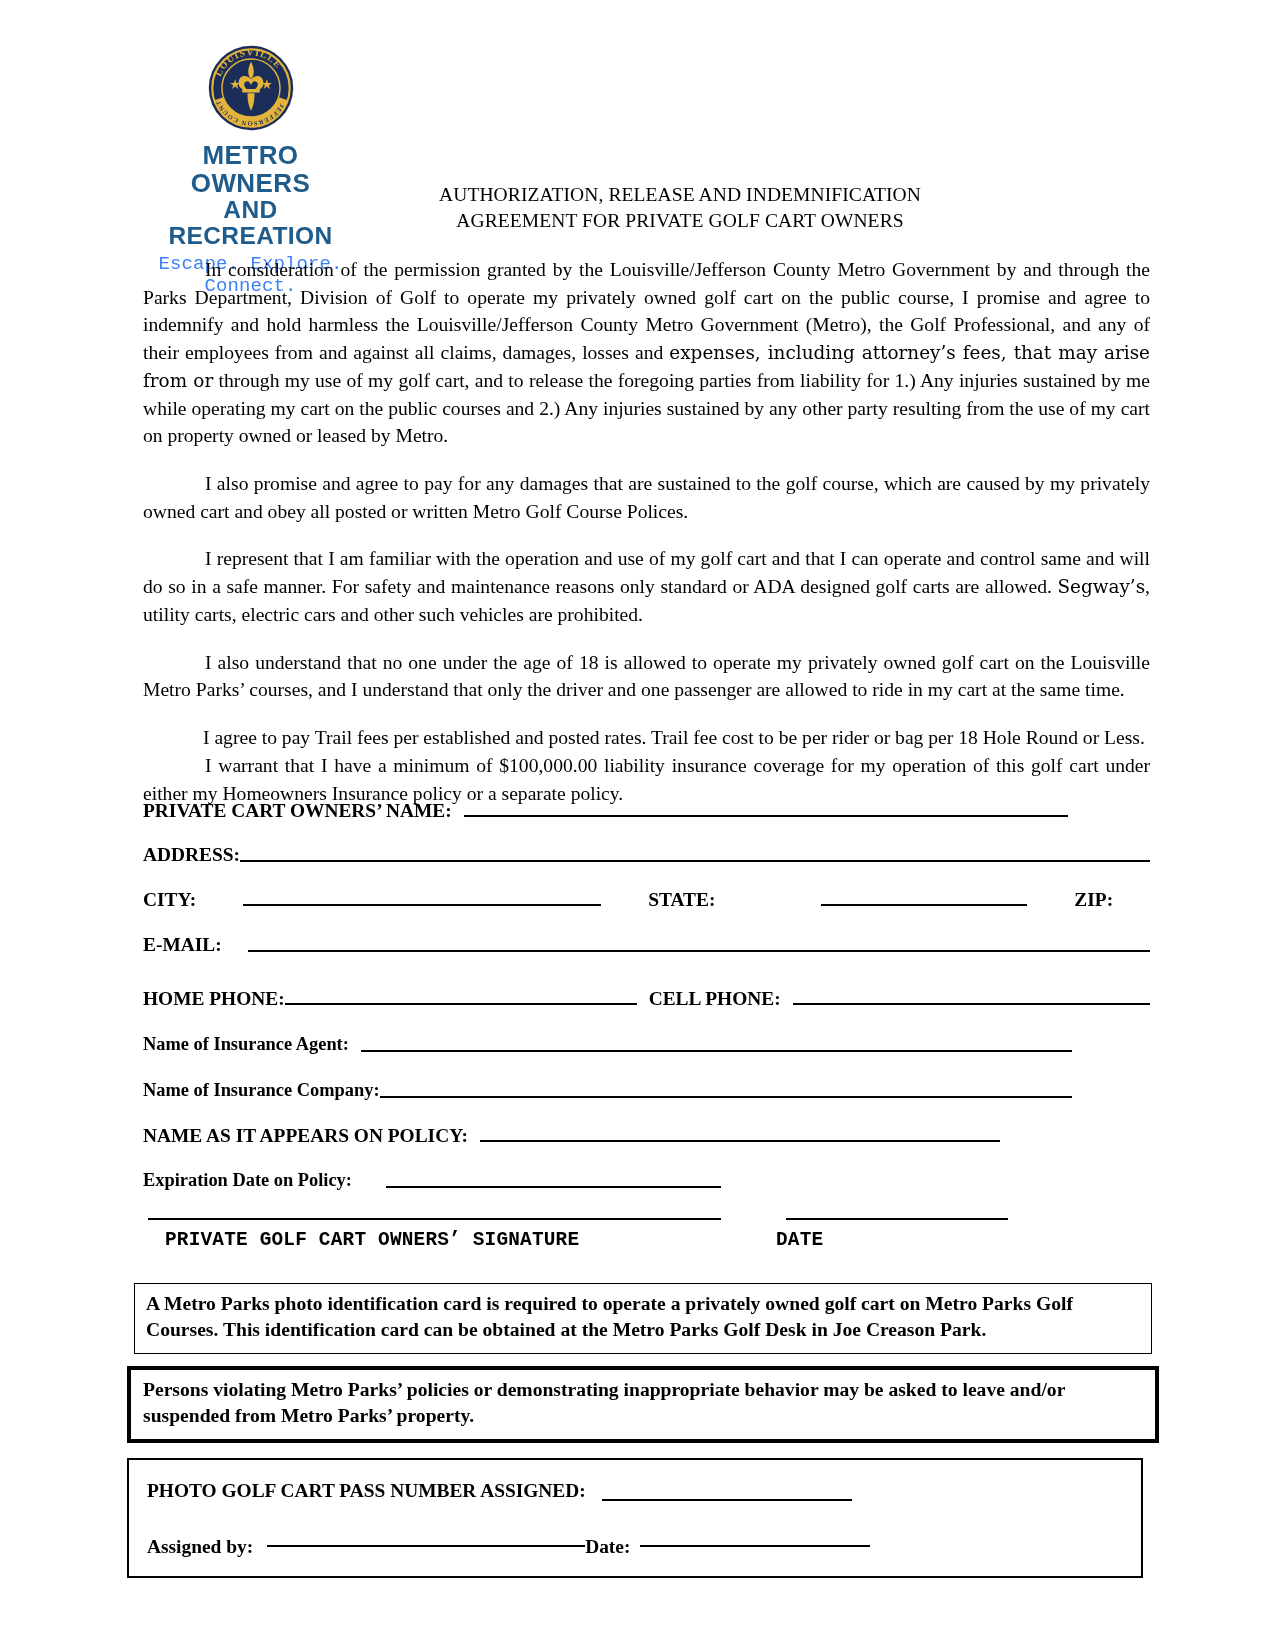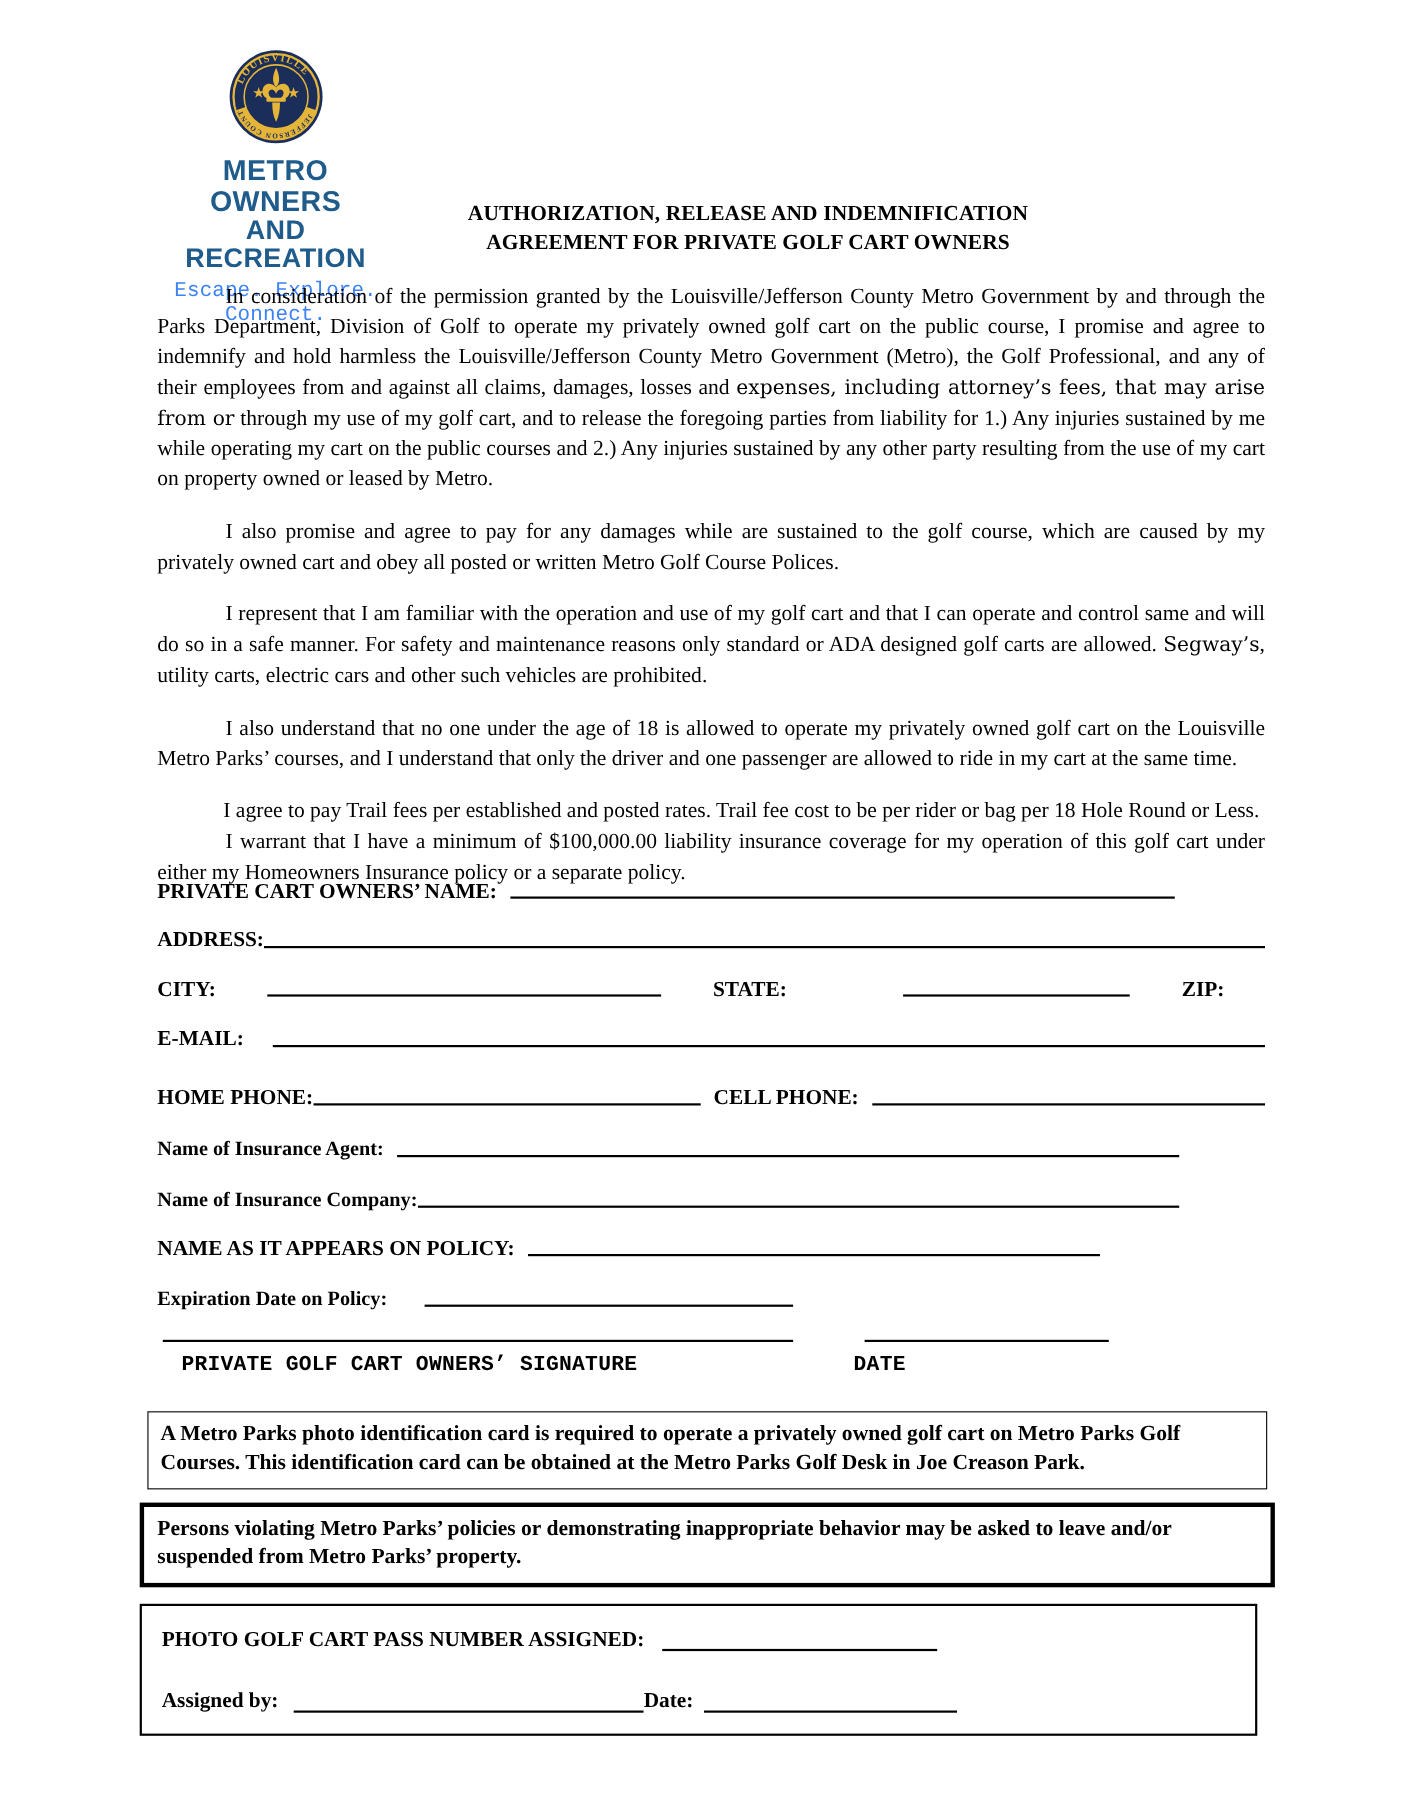--- a/index.html
+++ b/index.html
@@ -52,21 +52,21 @@
     letter-spacing: 0.1px;
   }
 
   
   #doc-title {
     position: absolute;
     left: 360px;
     top: 182px;
     width: 640px;
     text-align: center;
-    font-weight: bold;
+    font-weight: normal;
     font-size: 19.5px;
     line-height: 1.33;
     letter-spacing: 0.1px;
   }
   #doc-title .t-line { display: block; white-space: nowrap; }
 
   
   #body-copy {
     position: absolute;
     left: 143px;
@@ -183,21 +183,21 @@
   #pass-row-1 {
     display: flex;
     align-items: flex-end;
     font-weight: bold;
     font-size: 19.4px;
     white-space: nowrap;
     margin-bottom: 30px;
   }
   #pass-row-2 {
     display: flex;
-    align-items: flex-end;
+    align-items: center;
     font-weight: bold;
     font-size: 19.4px;
     white-space: nowrap;
   }
   .rule-fixed-1 { width: 250px; }
   .rule-fixed-2 { width: 318px; }
   .rule-fixed-3 { width: 230px; }
 </style>
 </head>
 <body>
@@ -243,21 +243,21 @@
 
 <div id="doc-title">
   <span class="t-line">AUTHORIZATION, RELEASE AND INDEMNIFICATION</span>
   <span class="t-line">AGREEMENT FOR PRIVATE GOLF CART OWNERS</span>
 </div>
 
 <div id="body-copy">
 
   <p class="para"><span class="ind"></span><span>In consideration of the permission granted by the Louisville/Jefferson County Metro Government by and through the Parks Department, Division of Golf to operate my privately owned golf cart on the public course, I promise and agree to indemnify and hold harmless the Louisville/Jefferson County Metro Government (Metro), the Golf Professional, and any of their employees from and against all claims, damages, losses and </span><span class="alt-font">expenses, including attorney’s fees, that may arise from or</span><span> through my use of my golf cart, and to release the foregoing parties from liability for 1.) Any injuries sustained by me while operating my cart on the public courses and 2.) Any injuries sustained by any other party resulting from the use of my cart on property owned or leased by Metro.</span></p>
 
-  <p class="para"><span class="ind"></span><span>I also promise and agree to pay for any damages while are sustained to the golf course, which are caused by my privately owned cart and obey all posted or written Metro Golf Course Polices.</span></p>
+  <p class="para"><span class="ind"></span><span>I also promise and agree to pay for any damages that are sustained to the golf course, which are caused by my privately owned cart and obey all posted or written Metro Golf Course Polices.</span></p>
 
   <p class="para"><span class="ind"></span><span>I represent that I am familiar with the operation and use of my golf cart and that I can operate and control same and will do so in a safe manner.   For safety and maintenance reasons only standard or ADA designed golf carts are allowed. </span><span class="alt-font">Segway’s</span><span>, utility carts, electric cars and other such vehicles are prohibited.</span></p>
 
   <p class="para"><span class="ind"></span><span>I also understand that no one under the age of 18 is allowed to operate my privately owned golf cart on the Louisville Metro Parks’ courses, and I understand that only the driver and one passenger are allowed to ride in my cart at the same time.</span></p>
 
   <p class="para para-tight"><span class="ind-sm"></span><span>I agree to pay Trail fees per established and posted rates. Trail fee cost to be per rider or bag per 18 Hole Round or Less.</span></p>
 
   <p class="para"><span class="ind"></span><span>I warrant that I have a minimum of $100,000.00 liability insurance coverage for my operation of this golf cart under either my Homeowners Insurance policy or a separate policy.</span></p>
 </div>
 

